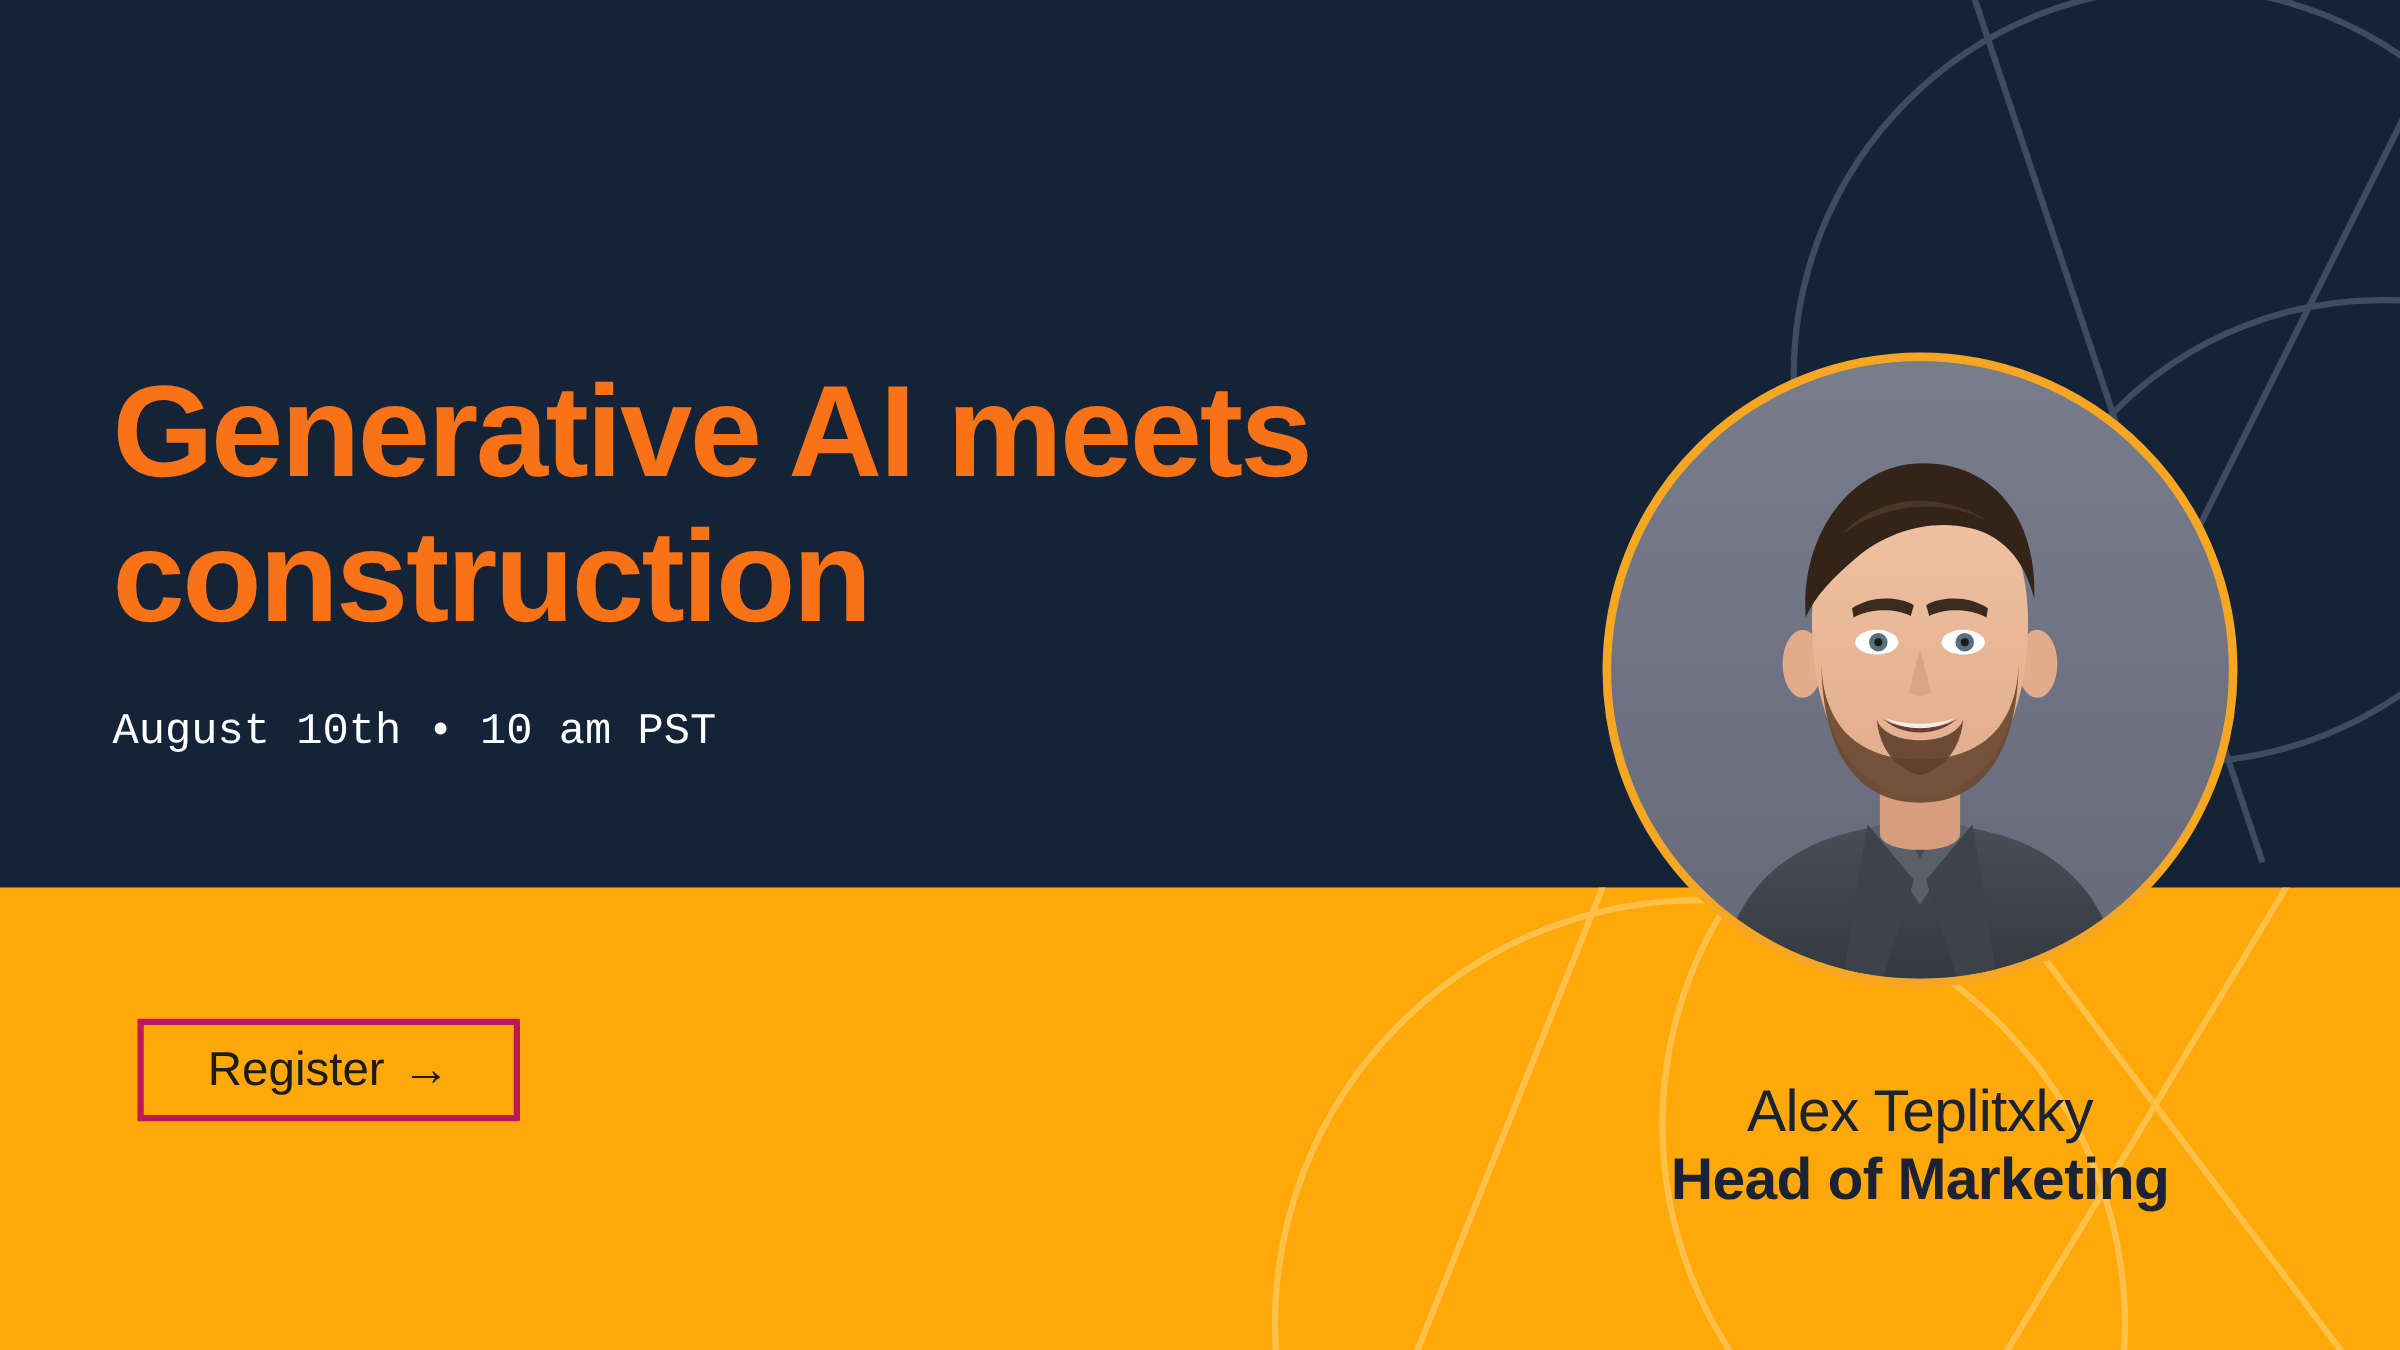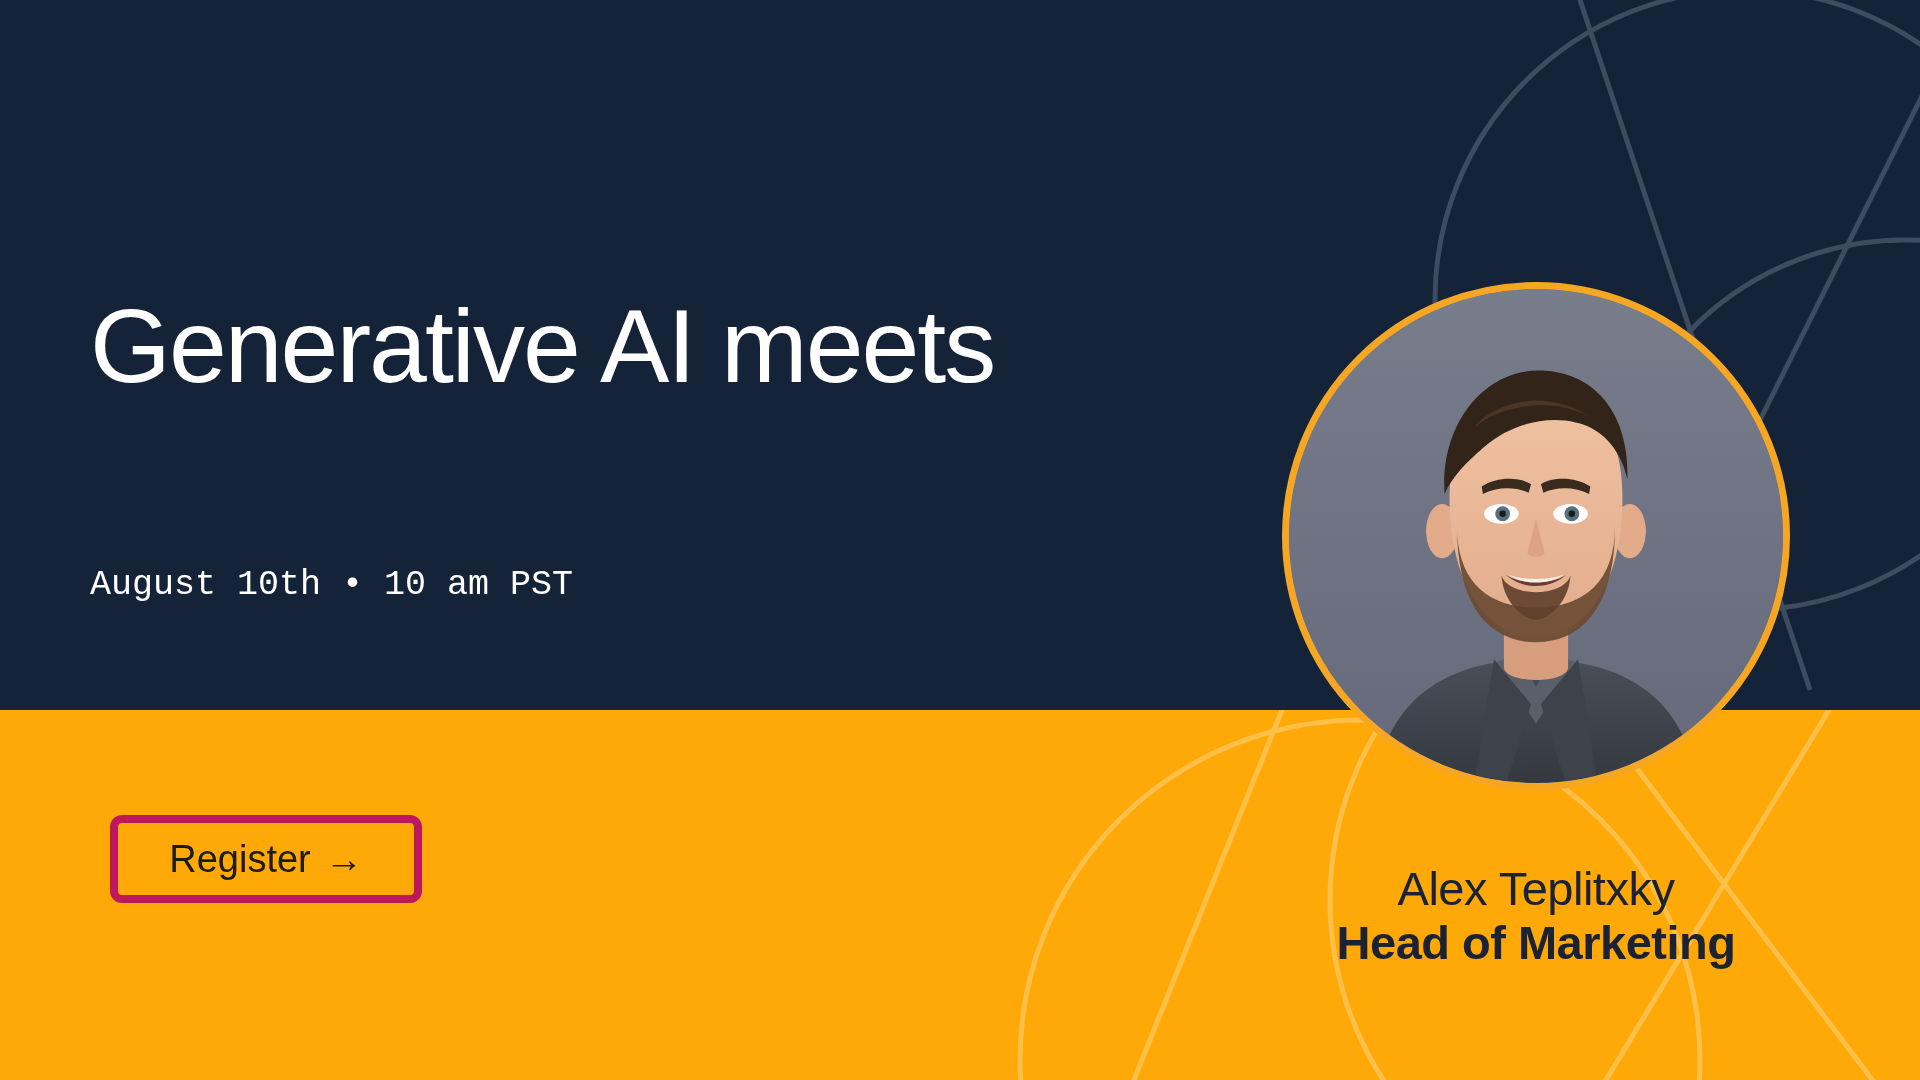--- a/index.html
+++ b/index.html
@@ -19,45 +19,45 @@
     position:absolute;left:0;top:710px;width:1920px;height:370px;
     background:#FFA908;
   }
 
   
   .deco{position:absolute;left:0;top:0;width:1920px;height:1080px;pointer-events:none;}
 
   
   .headline{
     position:absolute;left:90px;top:288px;width:1060px;
-    color:#ffffff;
+    color:#f97316;
     font-size:104px;
-    font-weight:400;
+    font-weight:700;
     line-height:1.12;
     letter-spacing:-2px;
   }
   .headline .l2{display:block;}
 
   .date-line{
     position:absolute;left:90px;top:565px;
     color:#FFFFFF;
     font-size:35px;
     font-weight:400;
     letter-spacing:0px;
     white-space:nowrap;
     font-family:Liberation Mono, monospace;
   }
 
   
   .register-btn{
     position:absolute;left:110px;top:815px;
     width:268px;height:72px;
     box-sizing:content-box;
-    border:8px solid #be185d;
-    border-radius:12px;
+    border:5px solid #be185d;
+    border-radius:1px;
     background:transparent;
     color:#1B1B1B;
     font-family:"Liberation Sans", sans-serif;
     font-size:38px;
     font-weight:400;
     letter-spacing:0px;
     display:flex;align-items:center;justify-content:center;
     gap:14px;
     cursor:pointer;
     padding:0 14px;
@@ -128,20 +128,21 @@
       <circle cx="1360" cy="1060" r="340"></circle>
       <circle cx="1660" cy="900" r="330"></circle>
       <path d="M1290 690 L1130 1090"></path>
       <path d="M1835 700 L1600 1090"></path>
       <path d="M1585 700 L1880 1090"></path>
     </g>
   </svg>
 
   <div class="headline">
     <span>Generative AI meets</span>
+    <span class="l2">construction</span>
   </div>
 
   <div class="date-line">August 10th • 10 am PST</div>
 
   <div class="register-btn">
     <span>Register</span>
     <span class="arrow">→</span>
   </div>
 
   <div class="portrait">

